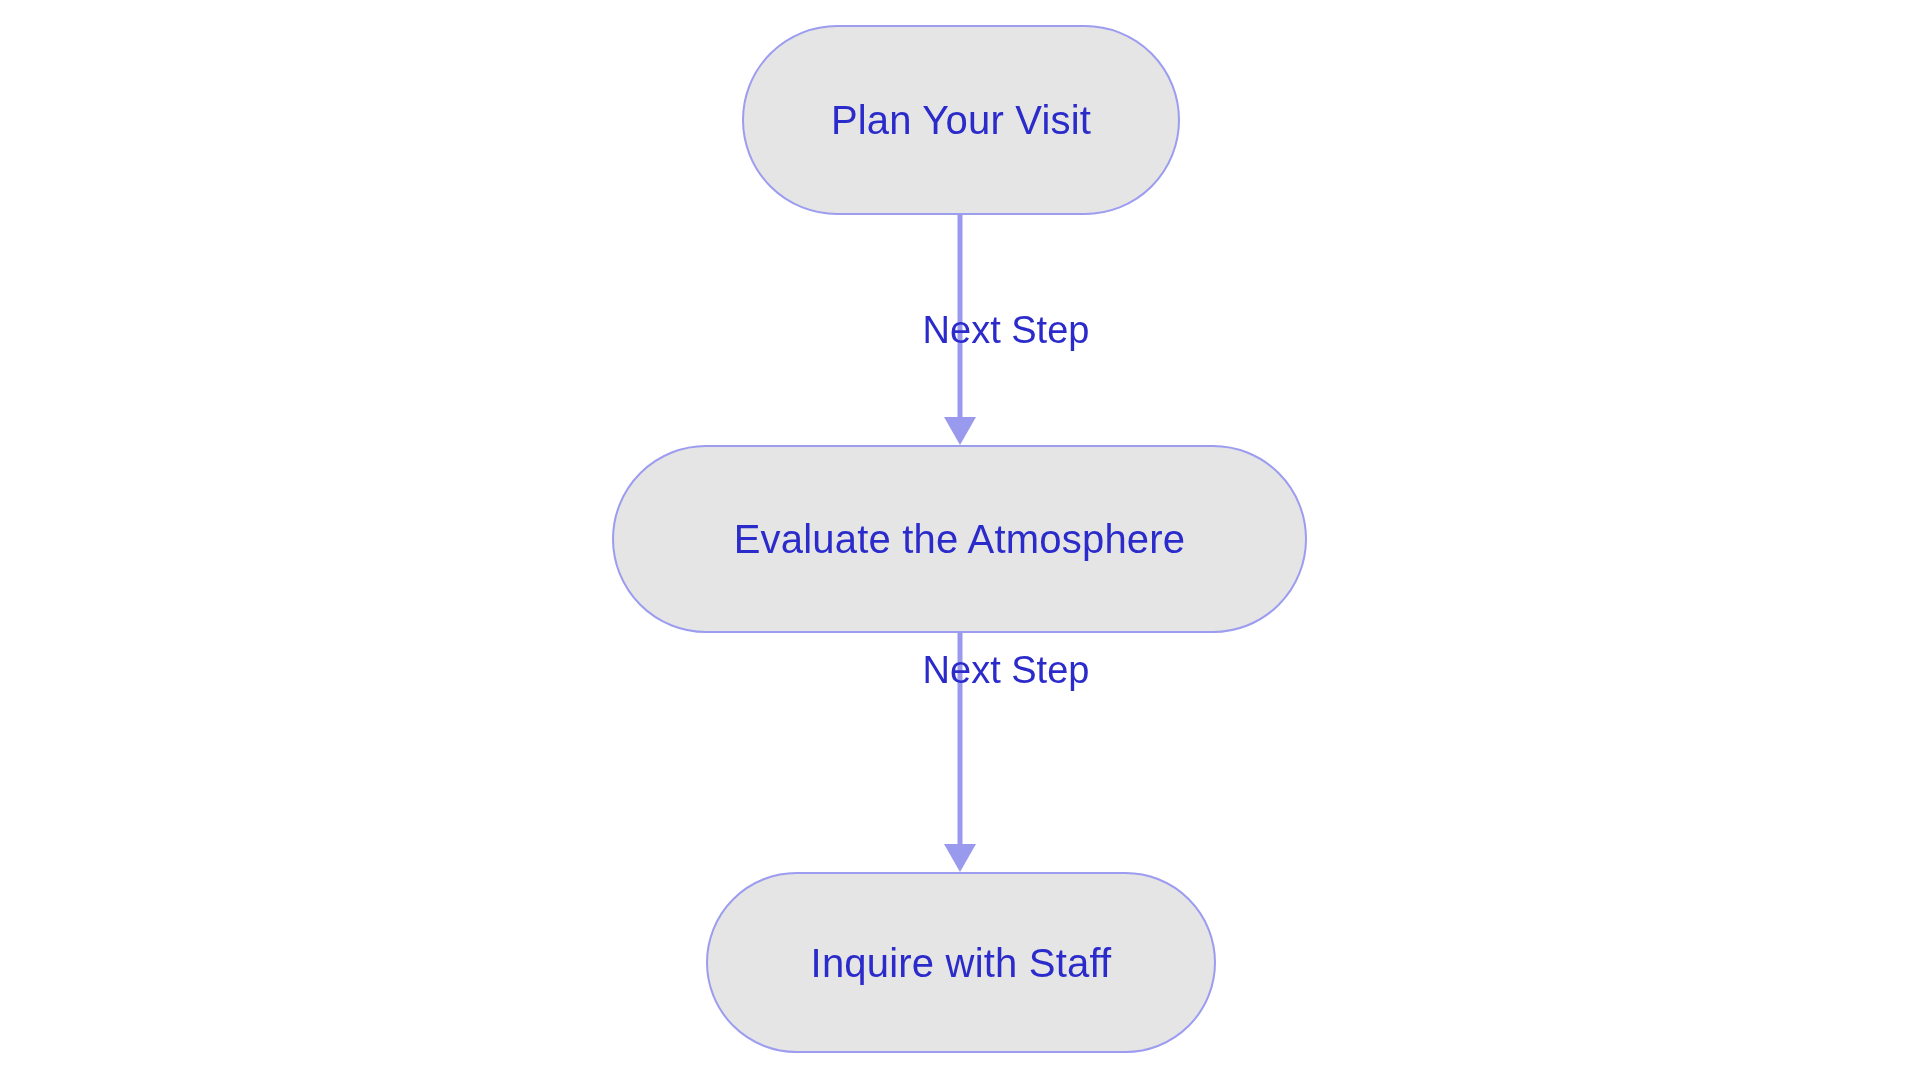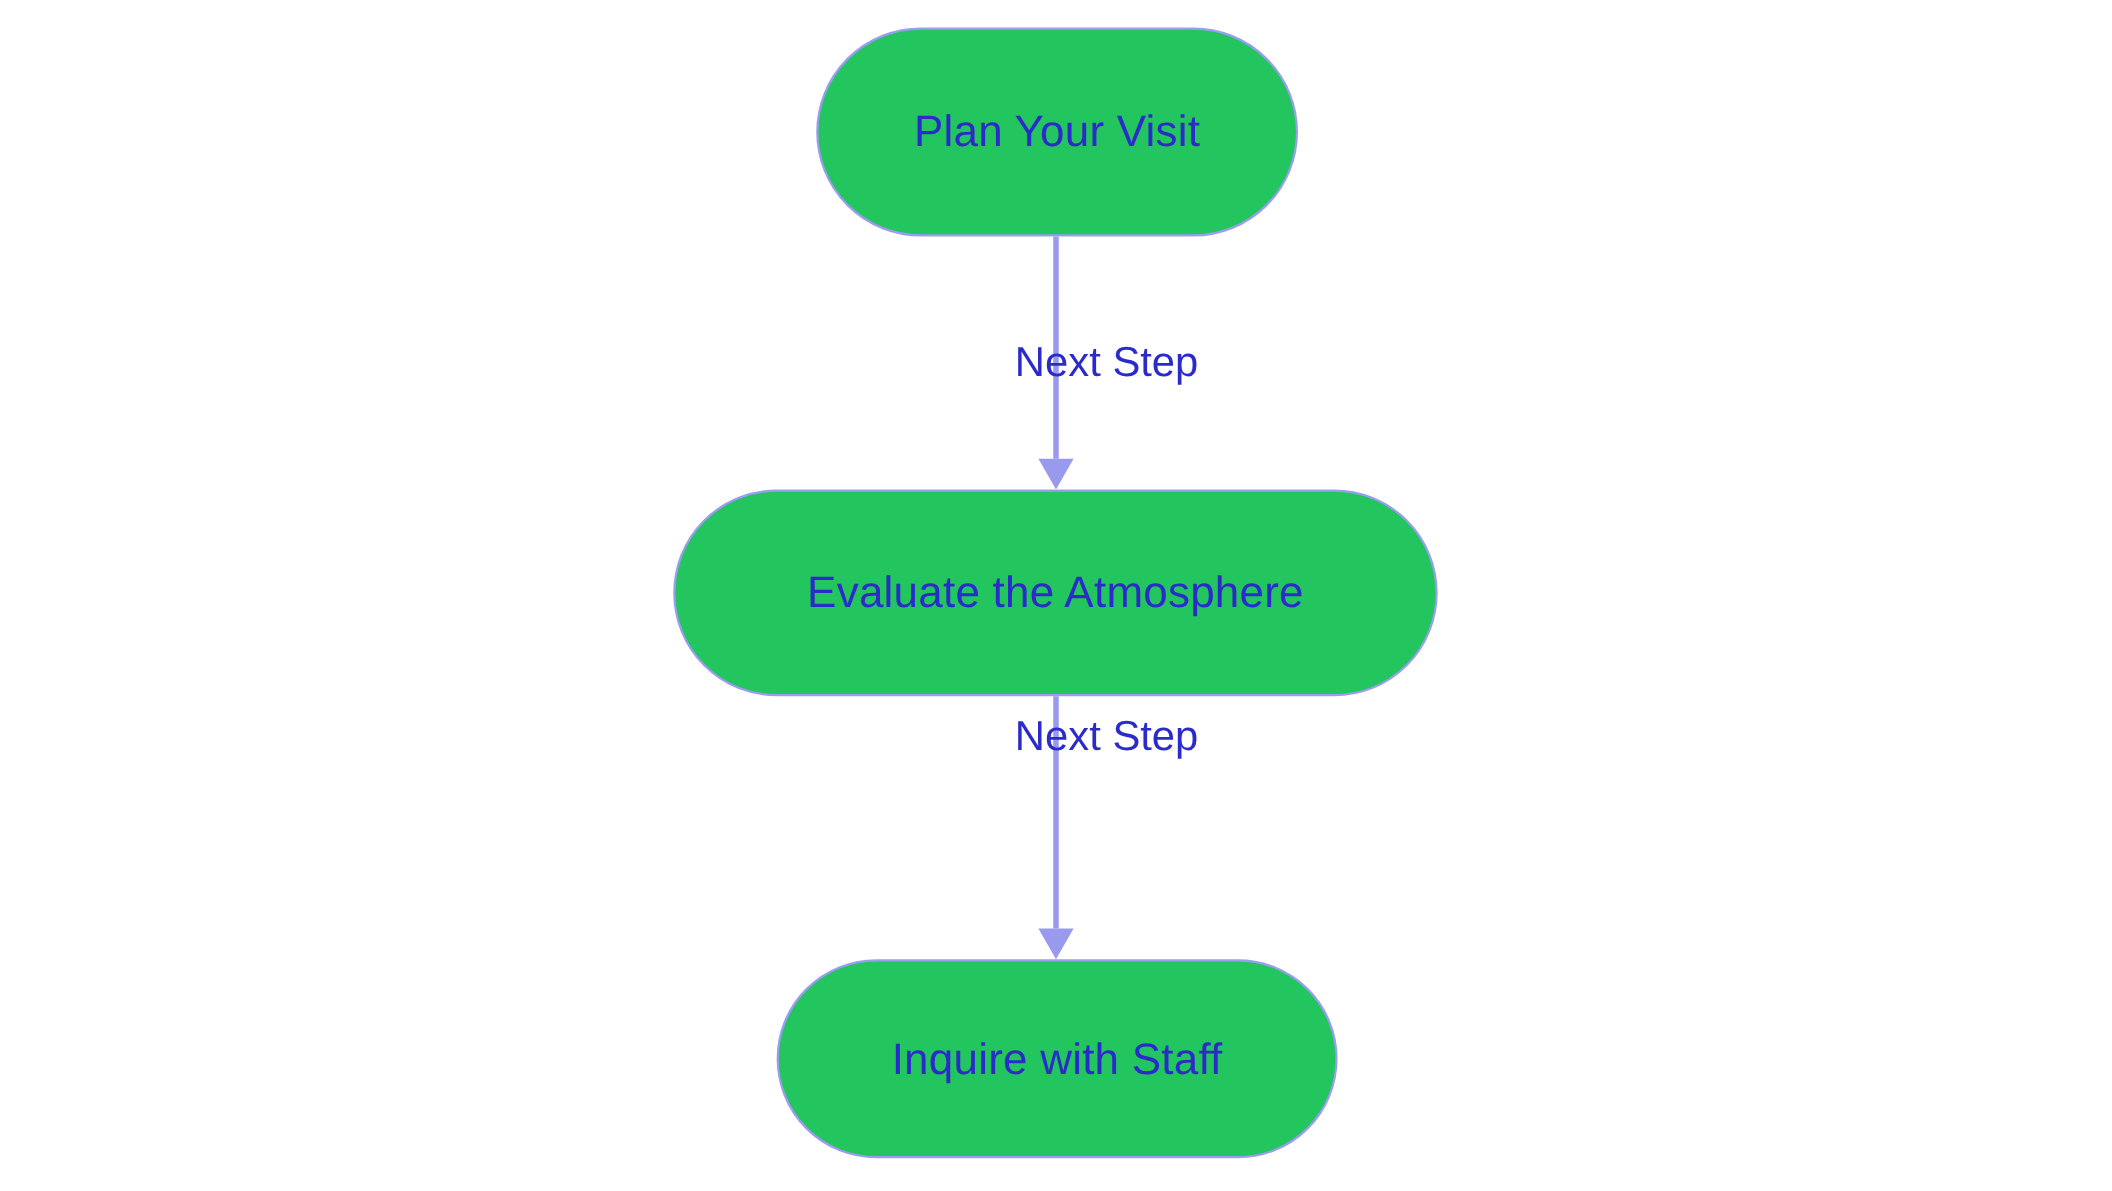--- a/index.html
+++ b/index.html
@@ -22,21 +22,21 @@
     position: absolute;
     left: 0;
     top: 0;
     width: 1920px;
     height: 1083px;
     display: block;
   }
   .node-shape {
     position: absolute;
     box-sizing: border-box;
-    background: #22c55e;
+    background: #e5e5e5;
     border: 2.5px solid #9c9cf0;
     border-radius: 999px;
     display: flex;
     align-items: center;
     justify-content: center;
     text-align: center;
     color: #2b2bcb;
     font-size: 40px;
     font-weight: 400;
     letter-spacing: 0.2px;

